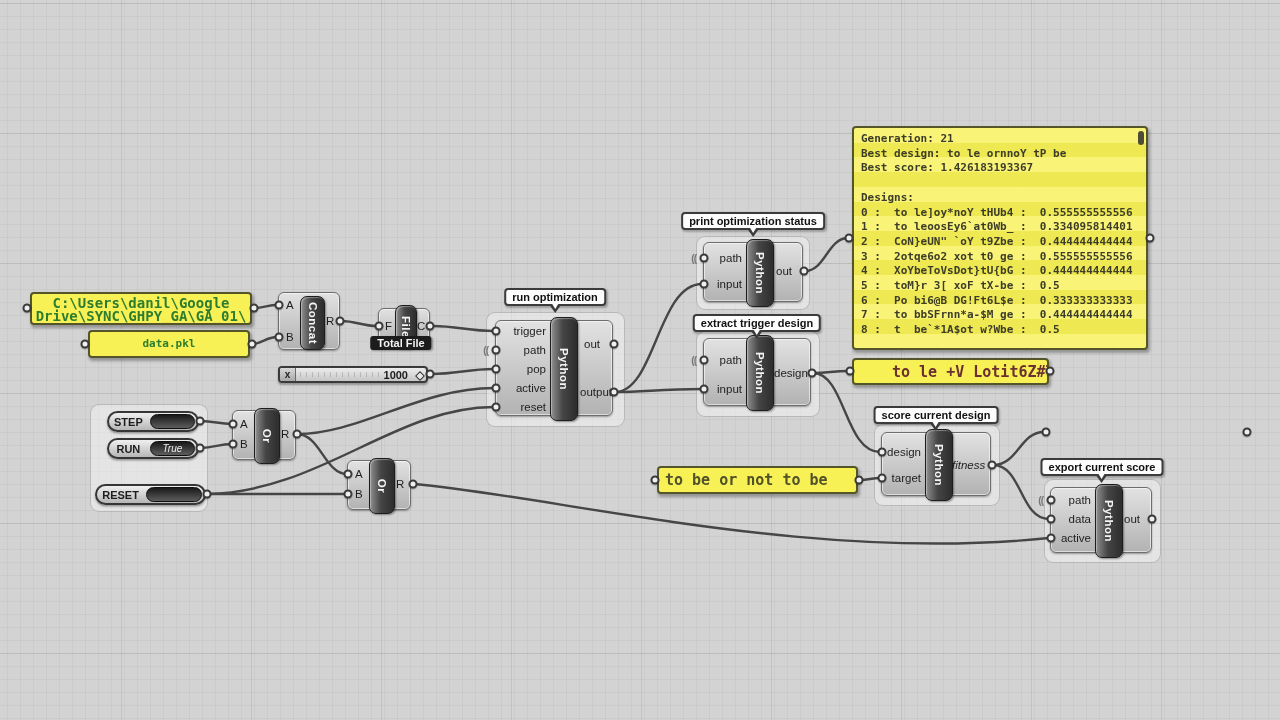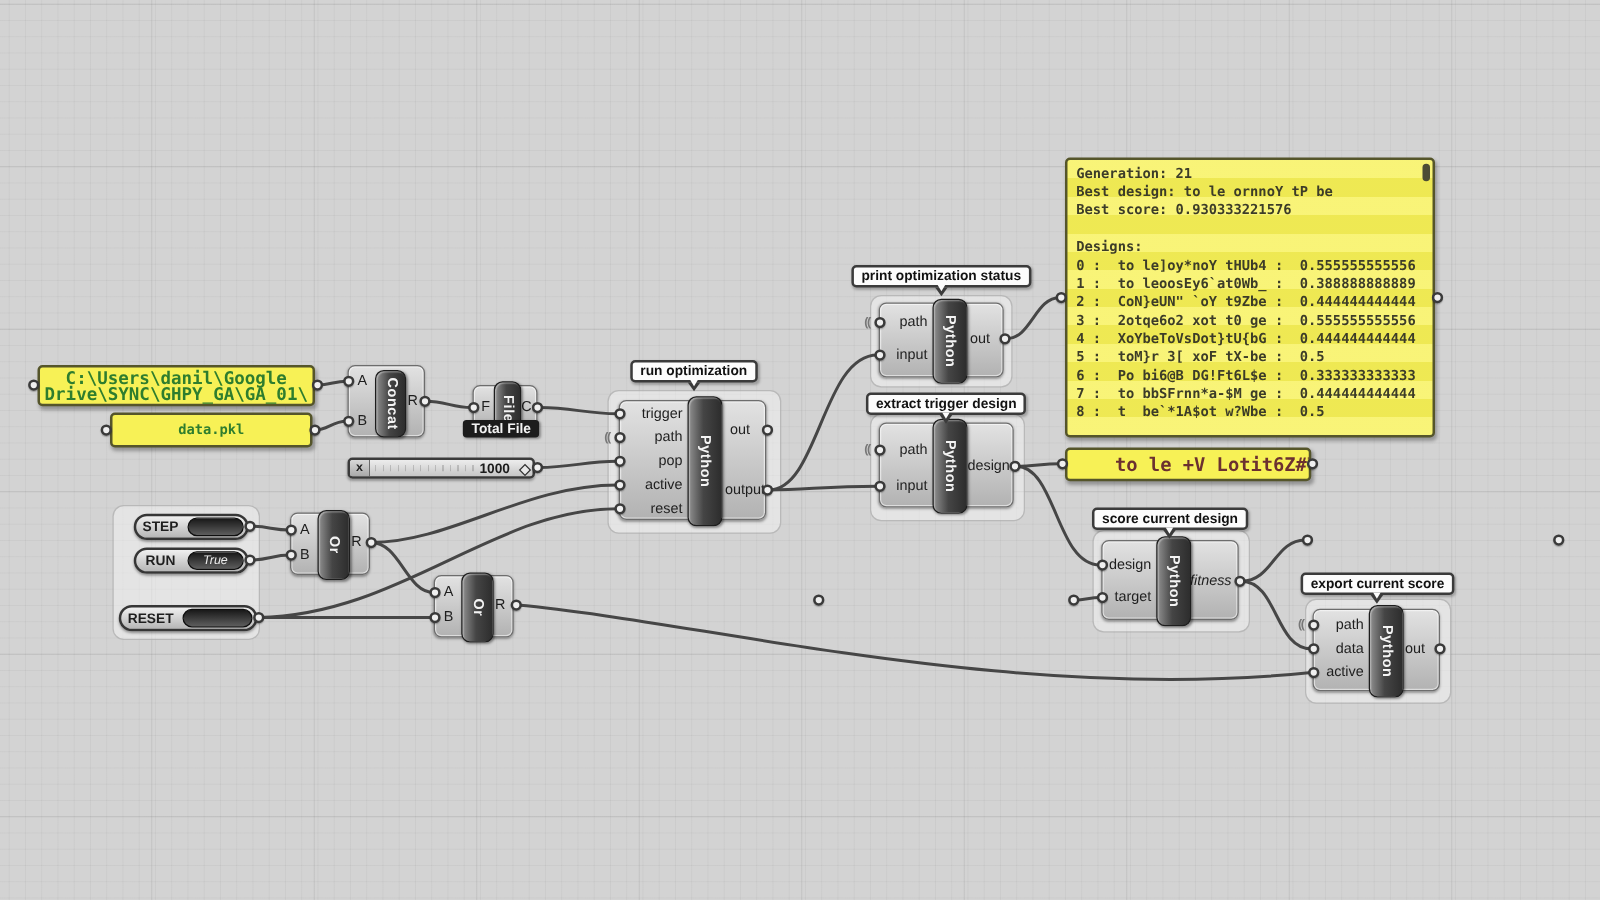--- a/index.html
+++ b/index.html
@@ -216,40 +216,43 @@
     <span class="plabel" style="left:73px;top:25px;">out</span>
     <div class="capsule" style="left:44px;top:-4px;width:26px;height:72px;">
       <span>Python</span>
     </div>
   </div>
 
   <div class="ypanel z2" style="left:852px;top:126px;width:296px;height:224px;">
     <div class="status-body">
         <div class="sline">Generation: 21</div>
         <div class="sline">Best design: to le ornnoY tP be</div>
-        <div class="sline">Best score: 0.930333221576</div>
+        <div class="sline">Best score: 1.426183193367</div>
         <div class="sline"></div>
         <div class="sline">Designs:</div>
         <div class="sline">0 :  to le]oy*noY tHUb4 :  0.555555555556</div>
-        <div class="sline">1 :  to leoosEy6`at0Wb_ :  0.388888888889</div>
+        <div class="sline">1 :  to leoosEy6`at0Wb_ :  0.334095814401</div>
         <div class="sline">2 :  CoN}eUN" `oY t9Zbe :  0.444444444444</div>
         <div class="sline">3 :  2otqe6o2 xot t0 ge :  0.555555555556</div>
         <div class="sline">4 :  XoYbeToVsDot}tU{bG :  0.444444444444</div>
         <div class="sline">5 :  toM}r 3[ xoF tX-be :  0.5</div>
         <div class="sline">6 :  Po bi6@B DG!Ft6L$e :  0.333333333333</div>
         <div class="sline">7 :  to bbSFrnn*a-$M ge :  0.444444444444</div>
         <div class="sline">8 :  t  be`*1A$ot w?Wbe :  0.5</div>
       </div>
     <div class="scrollthumb" style="right:2px;top:3px;"></div>
   </div>
 
   <div class="ypanel z2" style="left:852px;top:358px;width:197px;height:27px;">
     <div class="bigmono" style="color:#6b3030;height:100%;margin-left:32px;">to le +V Lotit6Z#T</div>
   </div>
 
+  <div class="ypanel z2" style="left:657px;top:466px;width:201px;height:28px;">
+    <div class="bigmono" style="color:#51512a;height:100%;">to be or not to be</div>
+  </div>
 
 
   <span class="hiddenwire z2" style="left:488px;top:350px;">((</span>
   <span class="hiddenwire z2" style="left:696px;top:258px;">((</span>
   <span class="hiddenwire z2" style="left:696px;top:360px;">((</span>
   <span class="hiddenwire z2" style="left:1043px;top:500px;">((</span>
 
   <span class="port z2" style="left:27px;top:308px;"></span>
   <span class="port z2" style="left:254px;top:308px;"></span>
   <span class="port z2" style="left:85px;top:344px;"></span>

